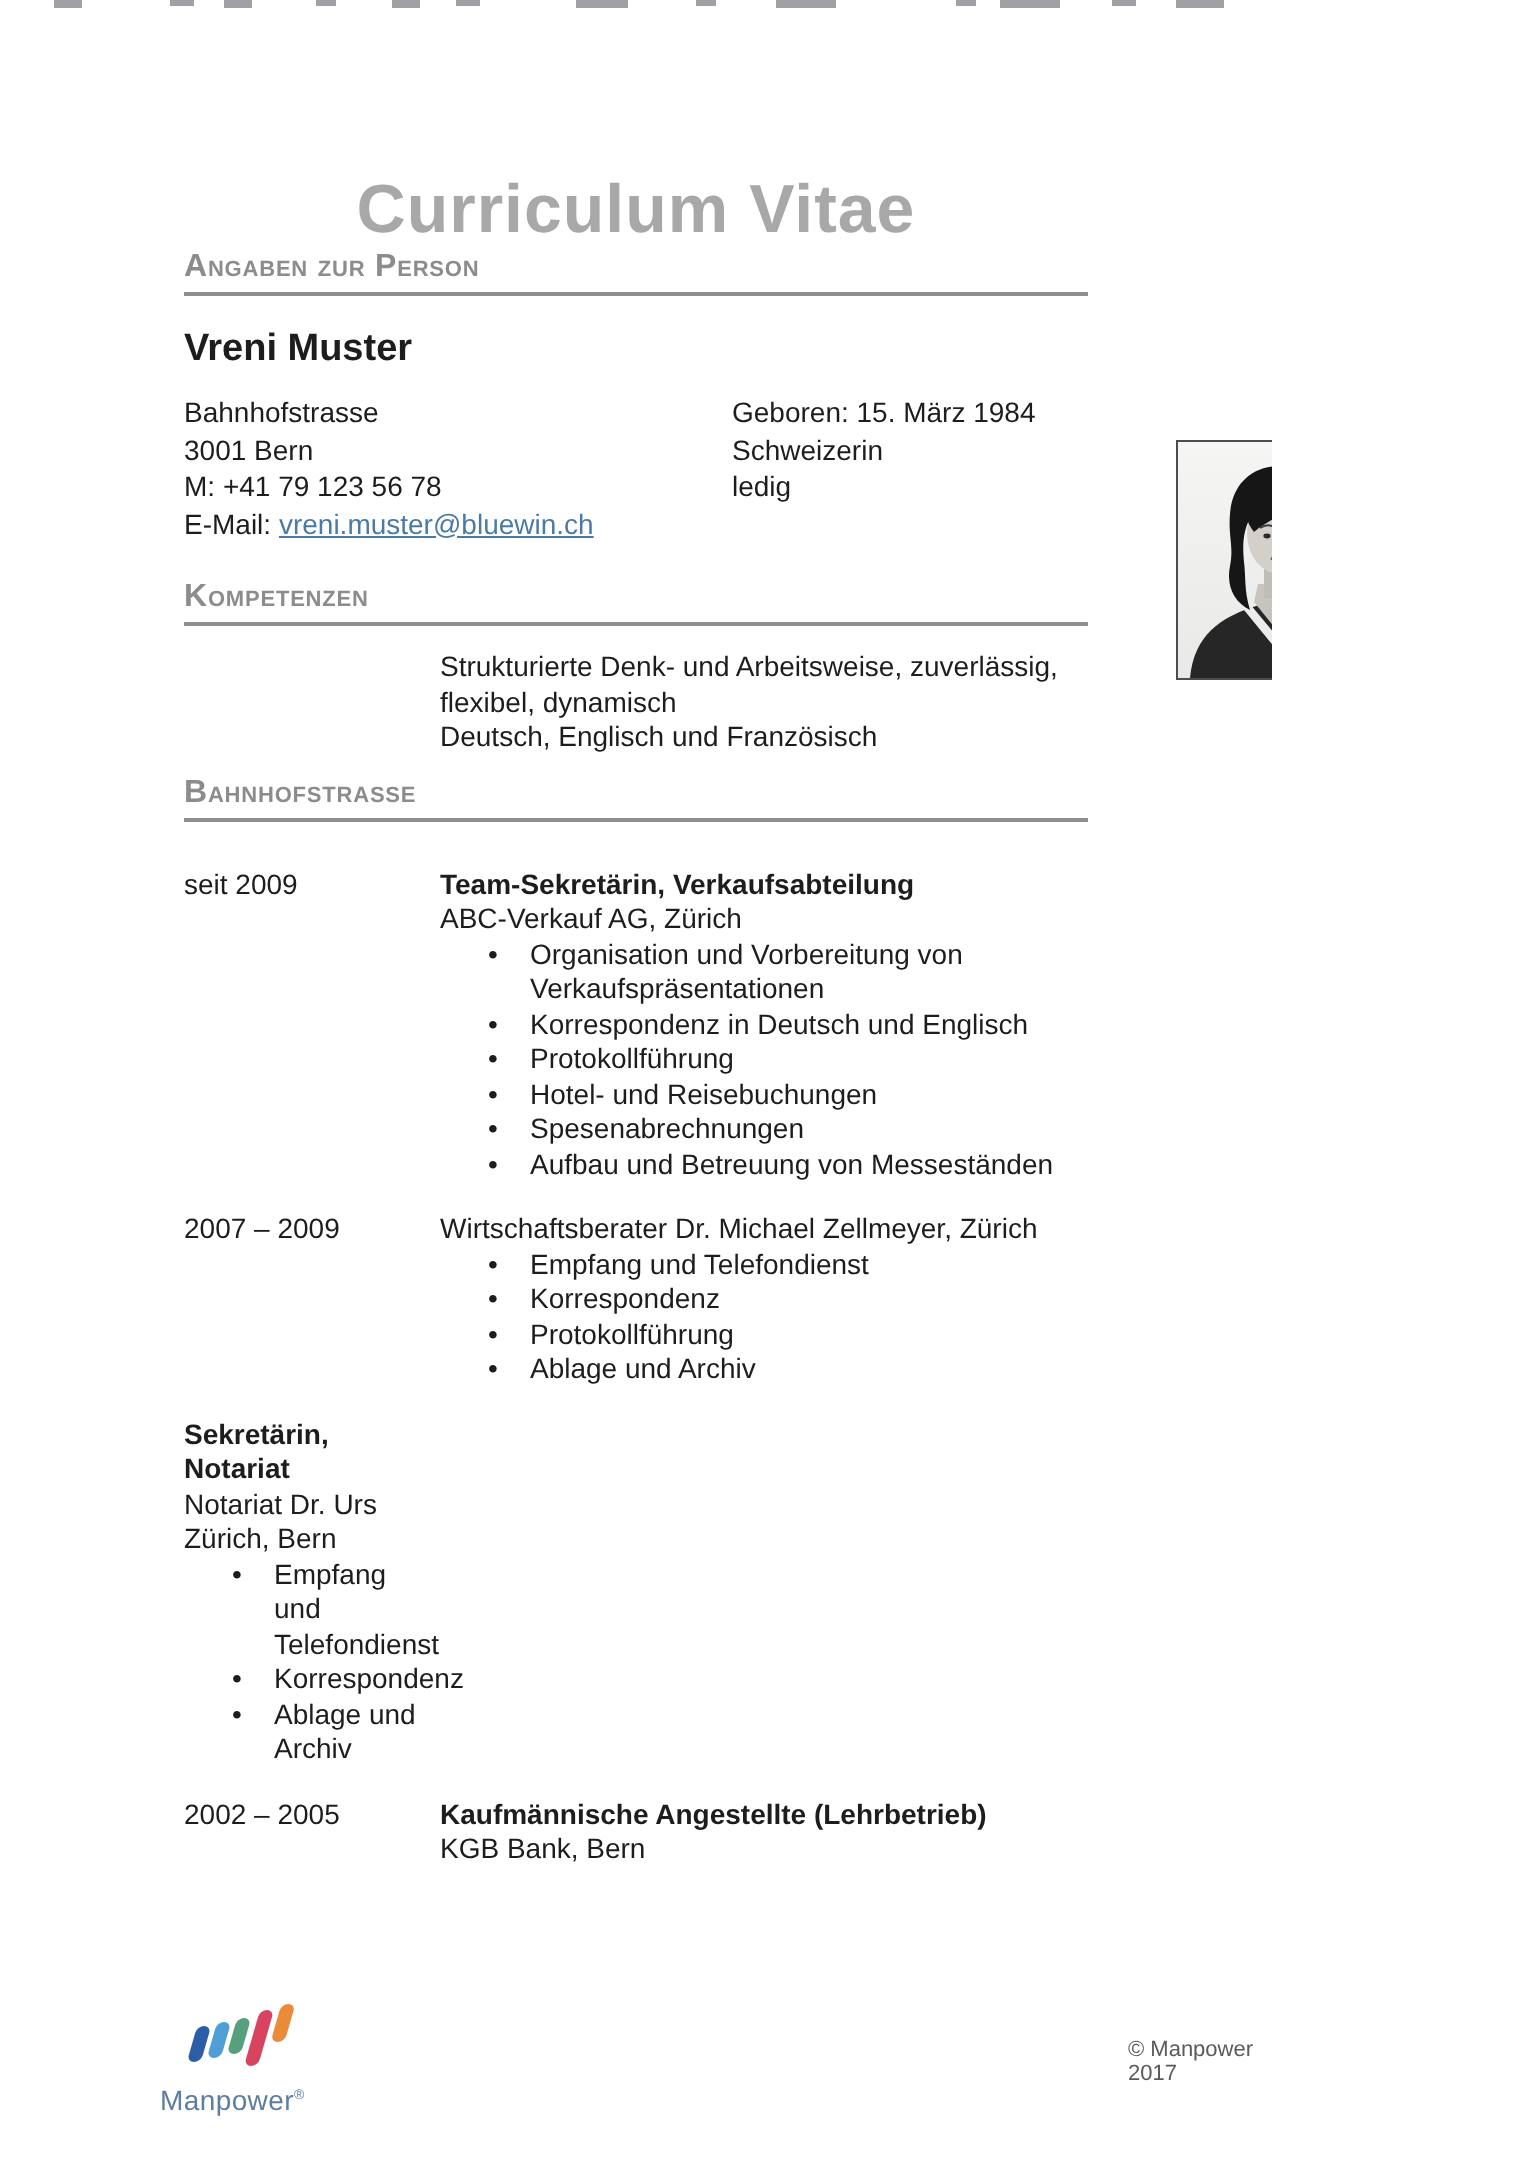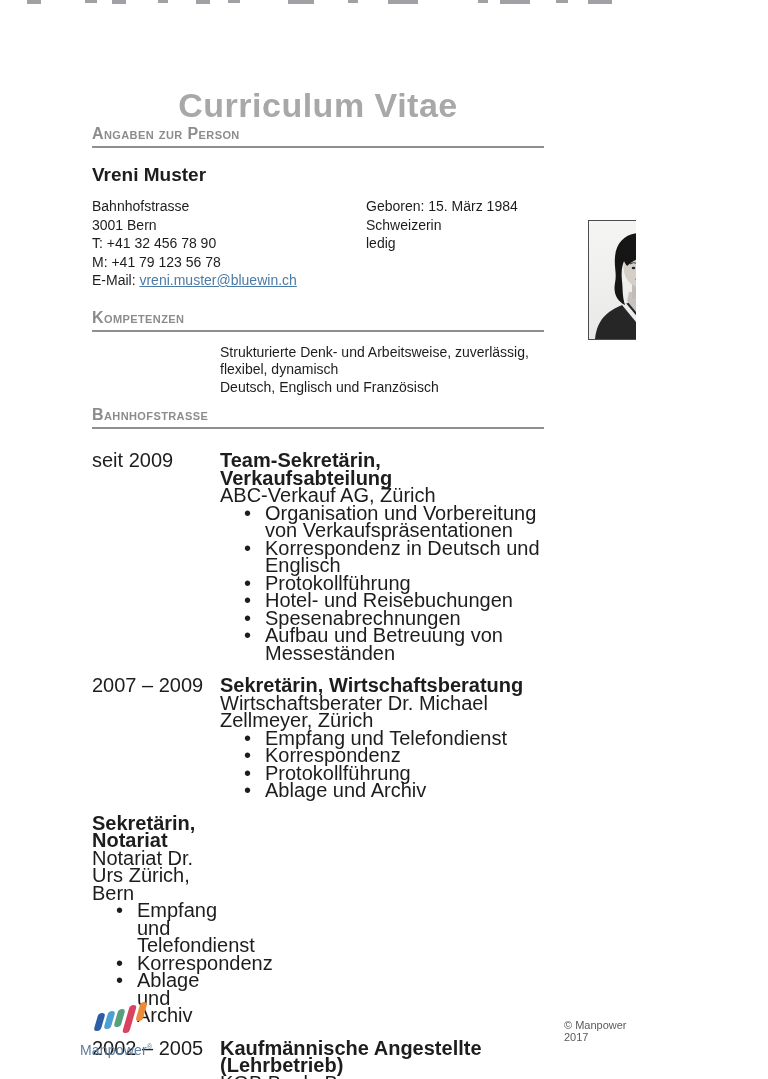--- a/index.html
+++ b/index.html
@@ -41,21 +41,21 @@
   .email-link{color:#4a7ba6;text-decoration:underline;}
 
   .photo-frame{position:absolute;left:588px;top:220px;width:102px;height:118px;
                border:1px solid #4d4d4d;background:#f3f3f2;box-sizing:content-box;}
   .photo-frame svg{display:block;width:102px;height:118px;}
 
   .komp-body{margin-top:12px;padding-left:128px;font-size:14px;line-height:17.5px;}
 
   .experience{margin-top:23px;}
   .entry{display:grid;grid-template-columns:128px 1fr;margin-bottom:15px;
-         font-size:20px;line-height:17.5px;}
+         font-size:14px;line-height:17.5px;}
   .entry-period{white-space:nowrap;}
   .entry-title{font-weight:bold;}
   .bullets{margin:0;padding:0;list-style:none;}
   .bullets li{position:relative;padding-left:45px;}
   .bullets li::before{content:"\2022";position:absolute;left:24px;top:0;}
 
   
   .logo{position:absolute;left:80px;top:1002px;width:90px;}
   .logo-bars{position:relative;height:34px;margin-left:16px;width:56px;}
   .logo-bars i{position:absolute;width:7px;border-radius:4px;transform:skewX(-16deg);display:block;}
@@ -79,21 +79,20 @@
     <div class="doc-title">Curriculum Vitae</div>
 
     <div class="section-heading h-person">Angaben zur Person</div>
 
     <div class="person-name">Vreni Muster</div>
 
     <div class="person-grid">
       <div class="addr-col">
         <div class="addr-line">Bahnhofstrasse</div>
         <div class="addr-line">3001 Bern</div>
-        <div class="addr-line">T: +41 32 456 78 90</div>
         <div class="addr-line">M: +41 79 123 56 78</div>
         <div class="addr-line"><span>E-Mail: </span><a href="#" class="email-link">vreni.muster@bluewin.ch</a></div>
       </div>
       <div class="detail-col">
         <div class="detail-line">Geboren: 15. März 1984</div>
         <div class="detail-line">Schweizerin</div>
         <div class="detail-line">ledig</div>
       </div>
     </div>
 
@@ -119,21 +118,20 @@
             <li>Hotel- und Reisebuchungen</li>
             <li>Spesenabrechnungen</li>
             <li>Aufbau und Betreuung von Messeständen</li>
           </ul>
         </div>
       </div>
 
       <div class="entry">
         <div class="entry-period">2007 – 2009</div>
         <div class="entry-body">
-          <div class="entry-title">Sekretärin, Wirtschaftsberatung</div>
           <div class="entry-employer">Wirtschaftsberater Dr. Michael Zellmeyer, Zürich</div>
           <ul class="bullets">
             <li>Empfang und Telefondienst</li>
             <li>Korrespondenz</li>
             <li>Protokollführung</li>
             <li>Ablage und Archiv</li>
           </ul>
         </div>
       </div>
 

